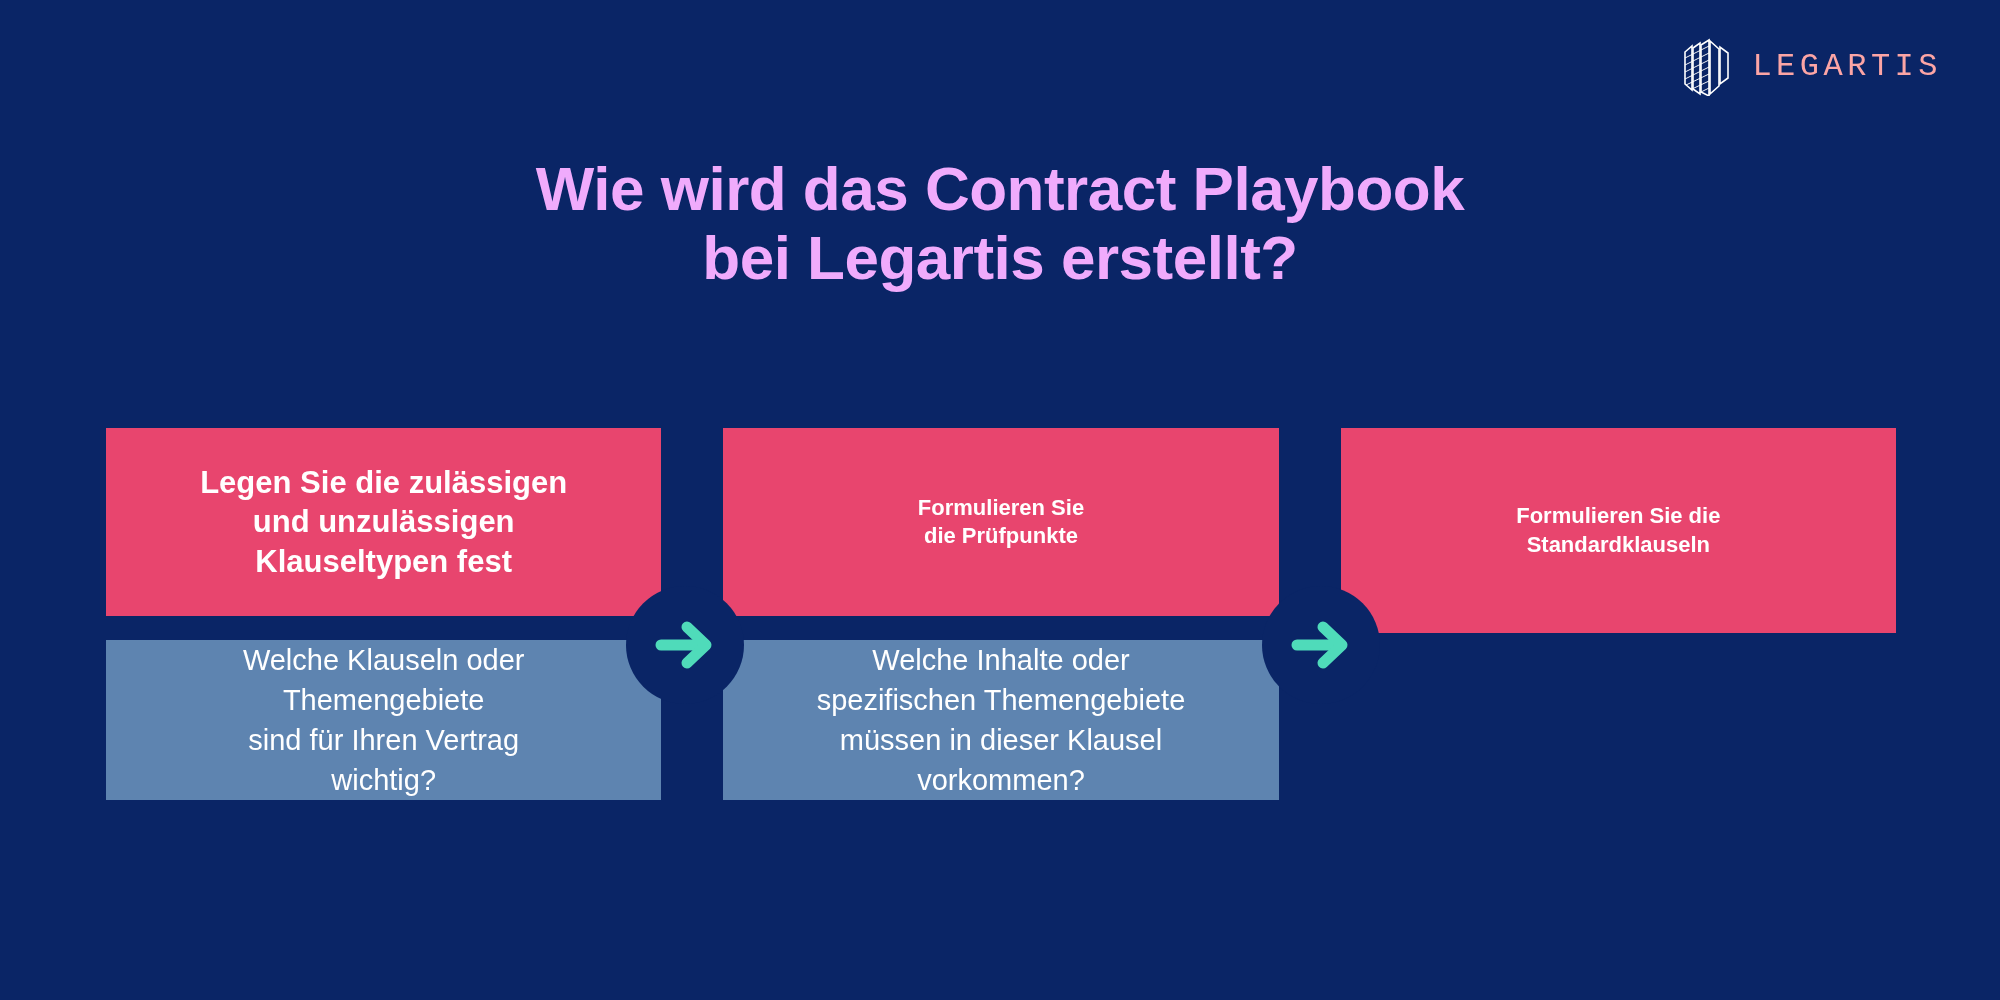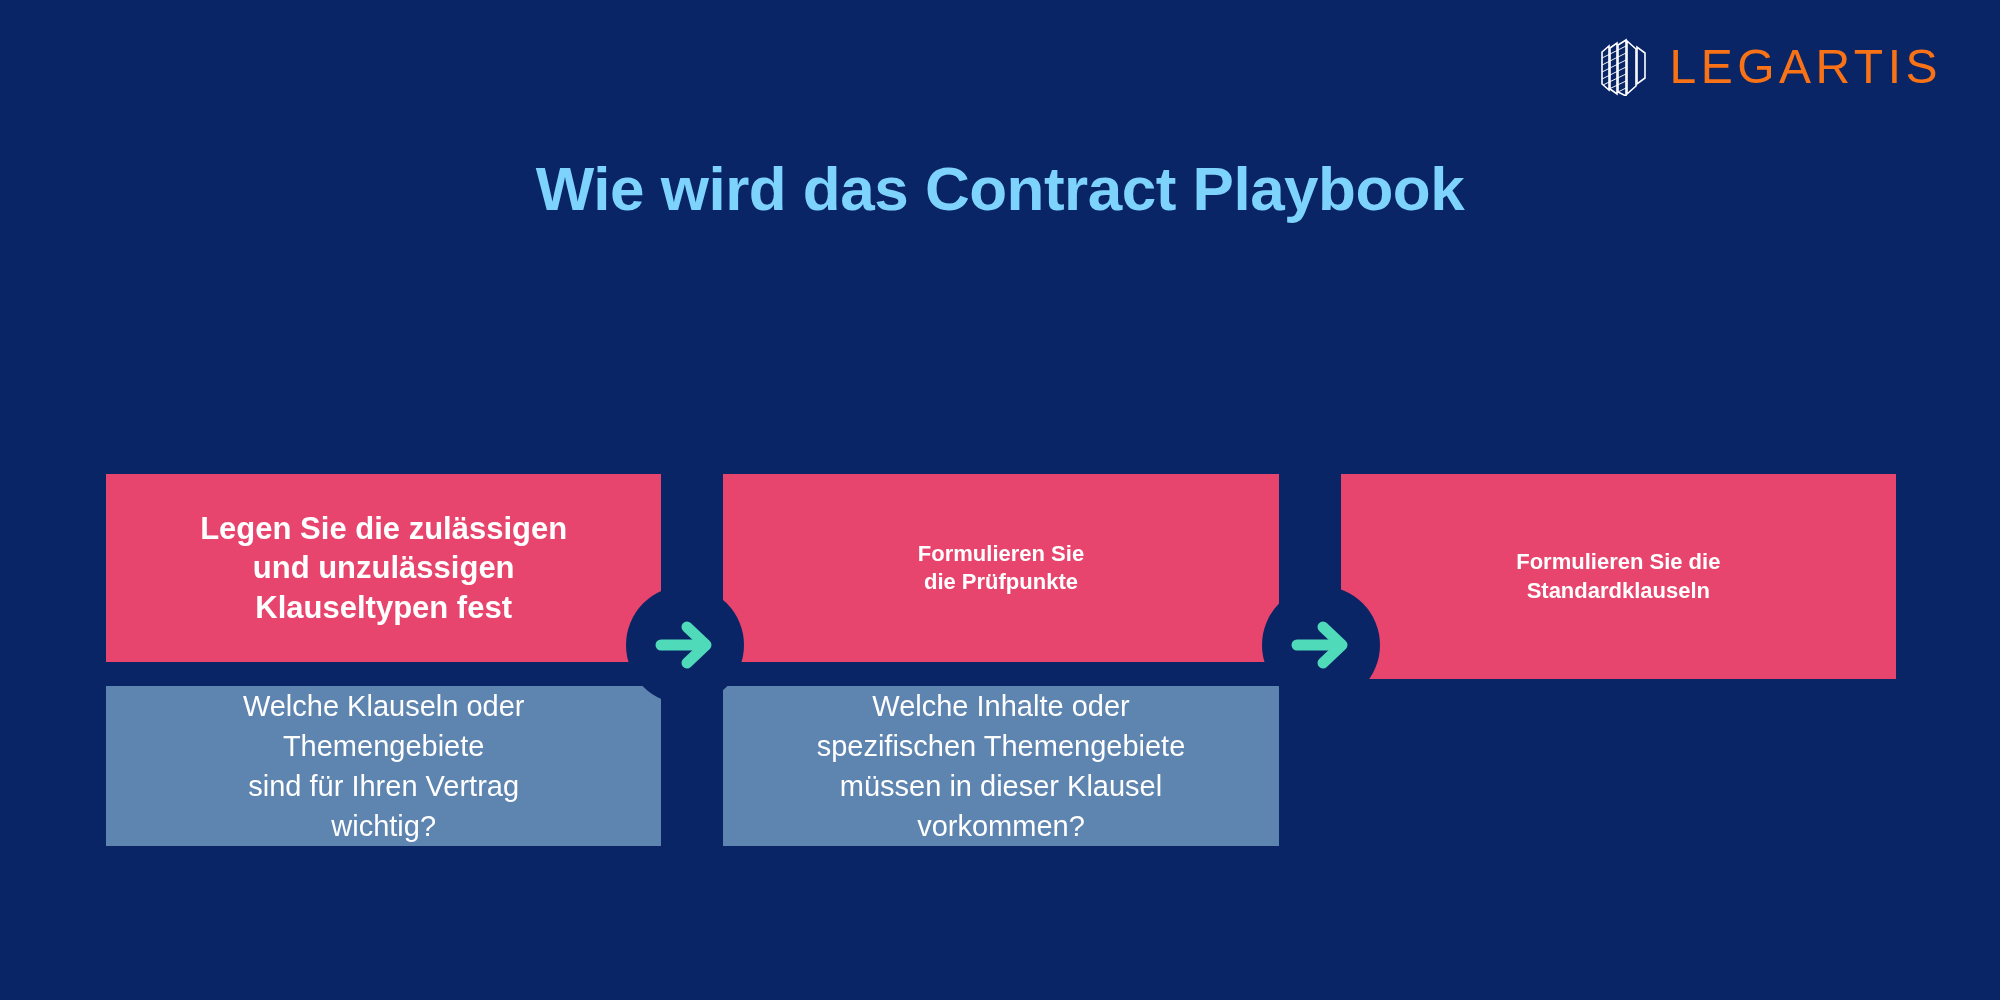--- a/index.html
+++ b/index.html
@@ -32,57 +32,56 @@
     align-items: center;
     gap: 18px;
     height: 62px;
   }
   #brand-mark {
     width: 52px;
     height: 58px;
     display: block;
   }
   #brand-wordmark {
-    color: #f97316;
-    font-family: Liberation Sans, sans-serif;
-    font-size: 48px;
+    color: #fca5a5;
+    font-family: Liberation Mono, monospace;
+    font-size: 32px;
     letter-spacing: 4.5px;
     font-weight: 400;
     line-height: 1;
     white-space: nowrap;
   }
 
   
   #headline {
     position: absolute;
     top: 112px;
     left: 0;
     width: 2000px;
     text-align: center;
-    color: #7dd3fc;
+    color: #f0abfc;
     font-family: "Liberation Sans", sans-serif;
     font-weight: bold;
     font-size: 62px;
     line-height: 1.12;
     letter-spacing: -0.5px;
   }
   #headline .line {
     display: block;
   }
 
   
   #steps {
     position: absolute;
     top: 428px;
     left: 106px;
     width: 1790px;
     height: 372px;
     display: flex;
     gap: 62px;
-    margin-top: 46px;
   }
   .step {
     position: relative;
     flex: 1 1 0;
     display: flex;
     flex-direction: column;
   }
   .step-head {
     background: #e8456e;
     height: 205px;
@@ -165,20 +164,21 @@
         <line x1="4" y1="47" x2="27" y2="36"></line>
         <line x1="10" y1="51" x2="27" y2="43"></line>
         <line x1="17" y1="55" x2="27" y2="50"></line>
       </g>
     </svg>
     <span id="brand-wordmark">LEGARTIS</span>
   </div>
 
   <h1 id="headline">
     <span class="line">Wie wird das Contract Playbook</span>
+    <span class="line">bei Legartis erstellt?</span>
   </h1>
 
   <div id="steps">
 
     <div class="step first">
       <div class="step-head">
         <span class="step-head-text">Legen Sie die zulässigen
 und unzulässigen
 Klauseltypen fest</span>
       </div>

